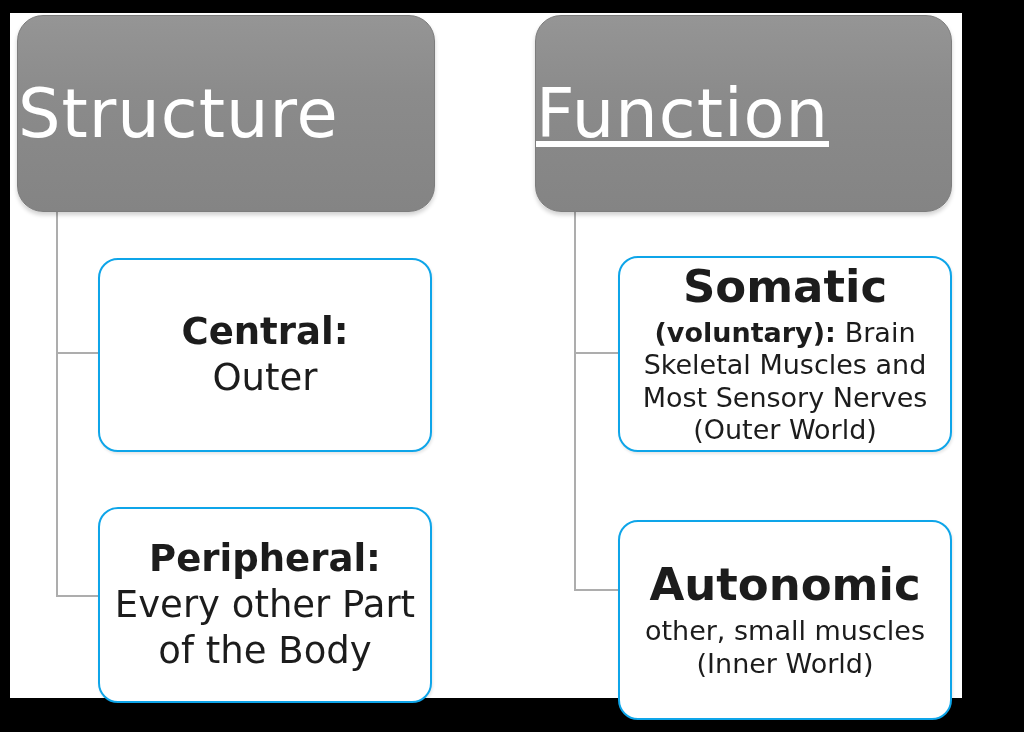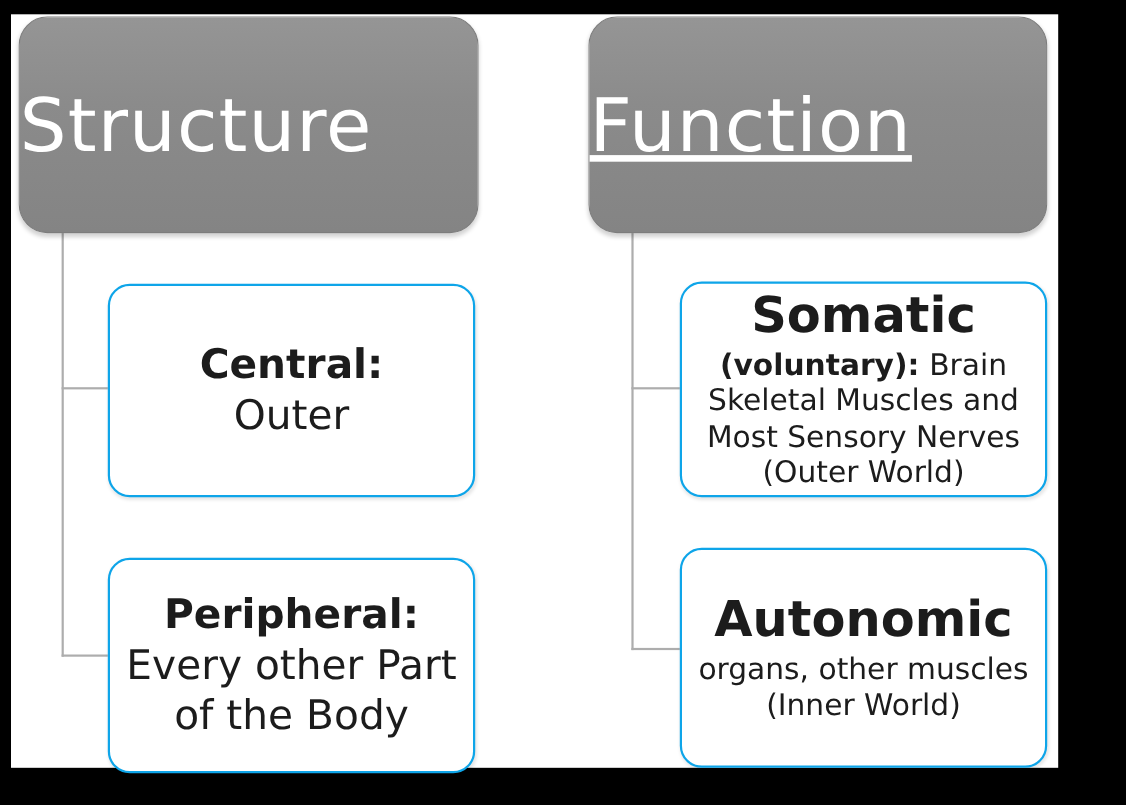--- a/index.html
+++ b/index.html
@@ -67,18 +67,18 @@
   <div class="child-node right-col" style="left:618px;top:256px;width:334px;height:196px;">
     <div class="node-title">Somatic</div>
     <div class="qline">
       <span class="qual">(voluntary):</span><span>Brain</span>
     </div>
     <div class="node-line">Skeletal Muscles and</div>
     <div class="node-line">Most Sensory Nerves</div>
     <div class="node-line">(Outer World)</div>
   </div>
 
-  <div class="child-node right-col" style="left:618px;top:498px;width:334px;height:200px;">
+  <div class="child-node right-col" style="left:618px;top:520px;width:334px;height:200px;">
     <div class="node-title">Autonomic</div>
-    <div class="node-line">organs, other muscles</div>
+    <div class="node-line">other, small muscles</div>
     <div class="node-line">(Inner World)</div>
   </div>
 </div>
 
 </body></html>

